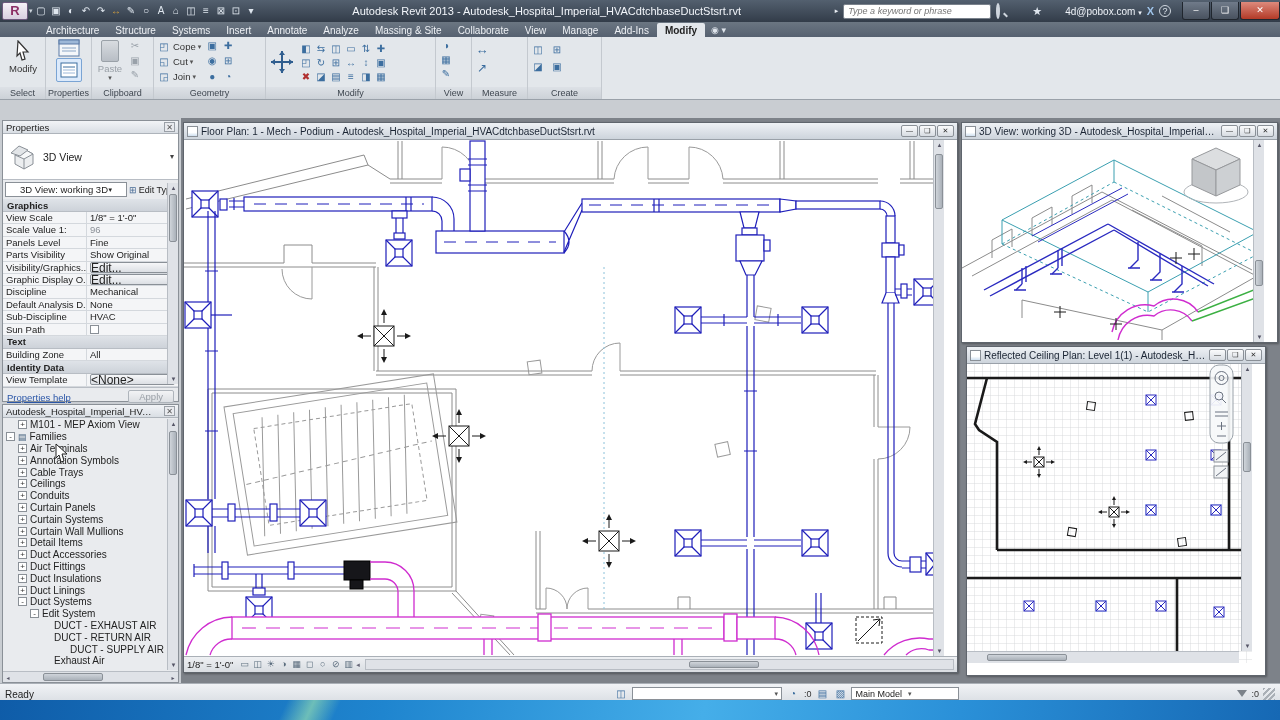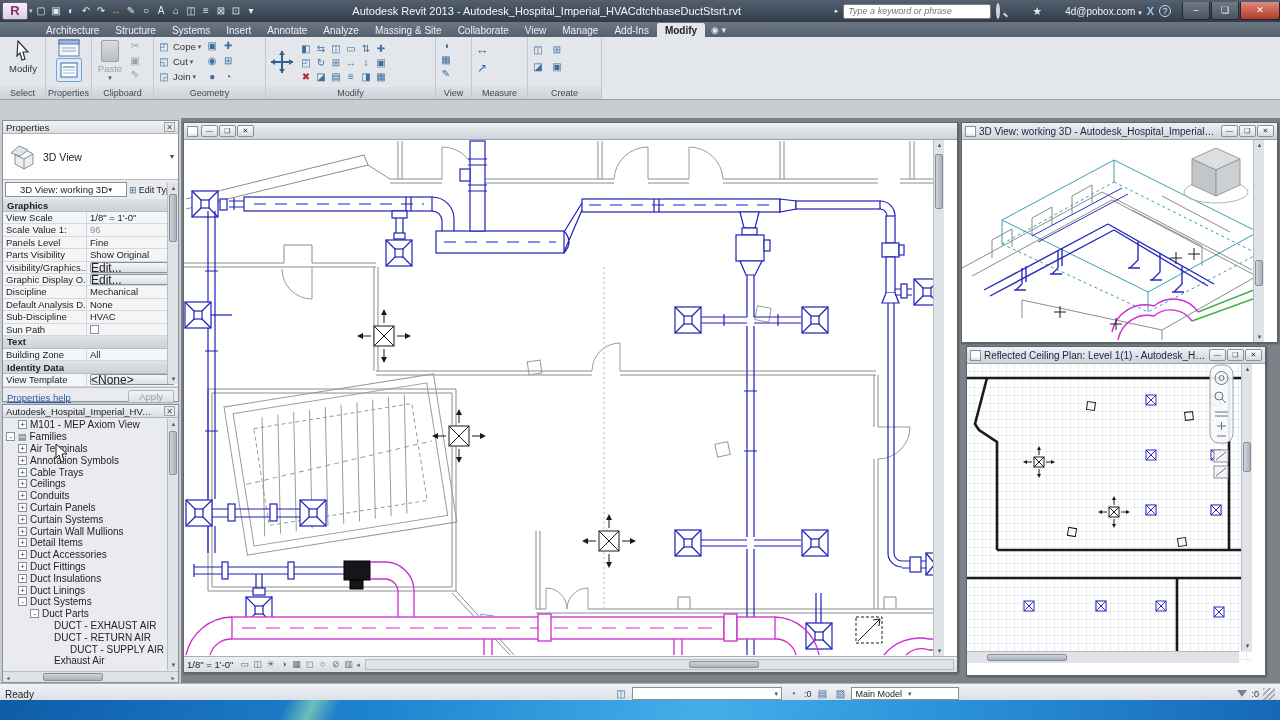--- a/index.html
+++ b/index.html
@@ -295,20 +295,21 @@
       </div>
     <div class="plab">Create</div>
   </div>
 </div>
 
 <div id="mdi" class="abs">
 
   <div id="fpwin" class="child">
     <div class="ctitle">
       <span class="vico"></span>
+      <span class="t">Floor Plan: 1 - Mech - Podium - Autodesk_Hospital_Imperial_HVACdtchbaseDuctStsrt.rvt</span>
       <span class="cbtns">
         <span class="cbtn">—</span>
         <span class="cbtn">❑</span>
         <span class="cbtn">✕</span>
       </span>
     </div>
     <div class="canvas" id="fp-canvas">
       <svg width="760" height="516" viewBox="0 0 760 514">
         <defs>
           <g id="sm">
@@ -800,21 +801,21 @@
       <div class="trow" style="padding-left: 15px;">
         <span class="texp">+</span>
         <span class="tlab">Duct Linings</span>
       </div>
       <div class="trow" style="padding-left: 15px;">
         <span class="texp">-</span>
         <span class="tlab">Duct Systems</span>
       </div>
       <div class="trow" style="padding-left: 27px;">
         <span class="texp">-</span>
-        <span class="tlab">Duct Parts</span>
+        <span class="tlab">Edit System</span>
       </div>
       <div class="trow" style="padding-left: 39px;">
         <span class="texp hid"></span>
         <span class="tlab">DUCT - EXHAUST AIR</span>
       </div>
       <div class="trow" style="padding-left: 39px;">
         <span class="texp hid"></span>
         <span class="tlab">DUCT - RETURN AIR</span>
       </div>
       <div class="trow" style="padding-left: 55px;">

